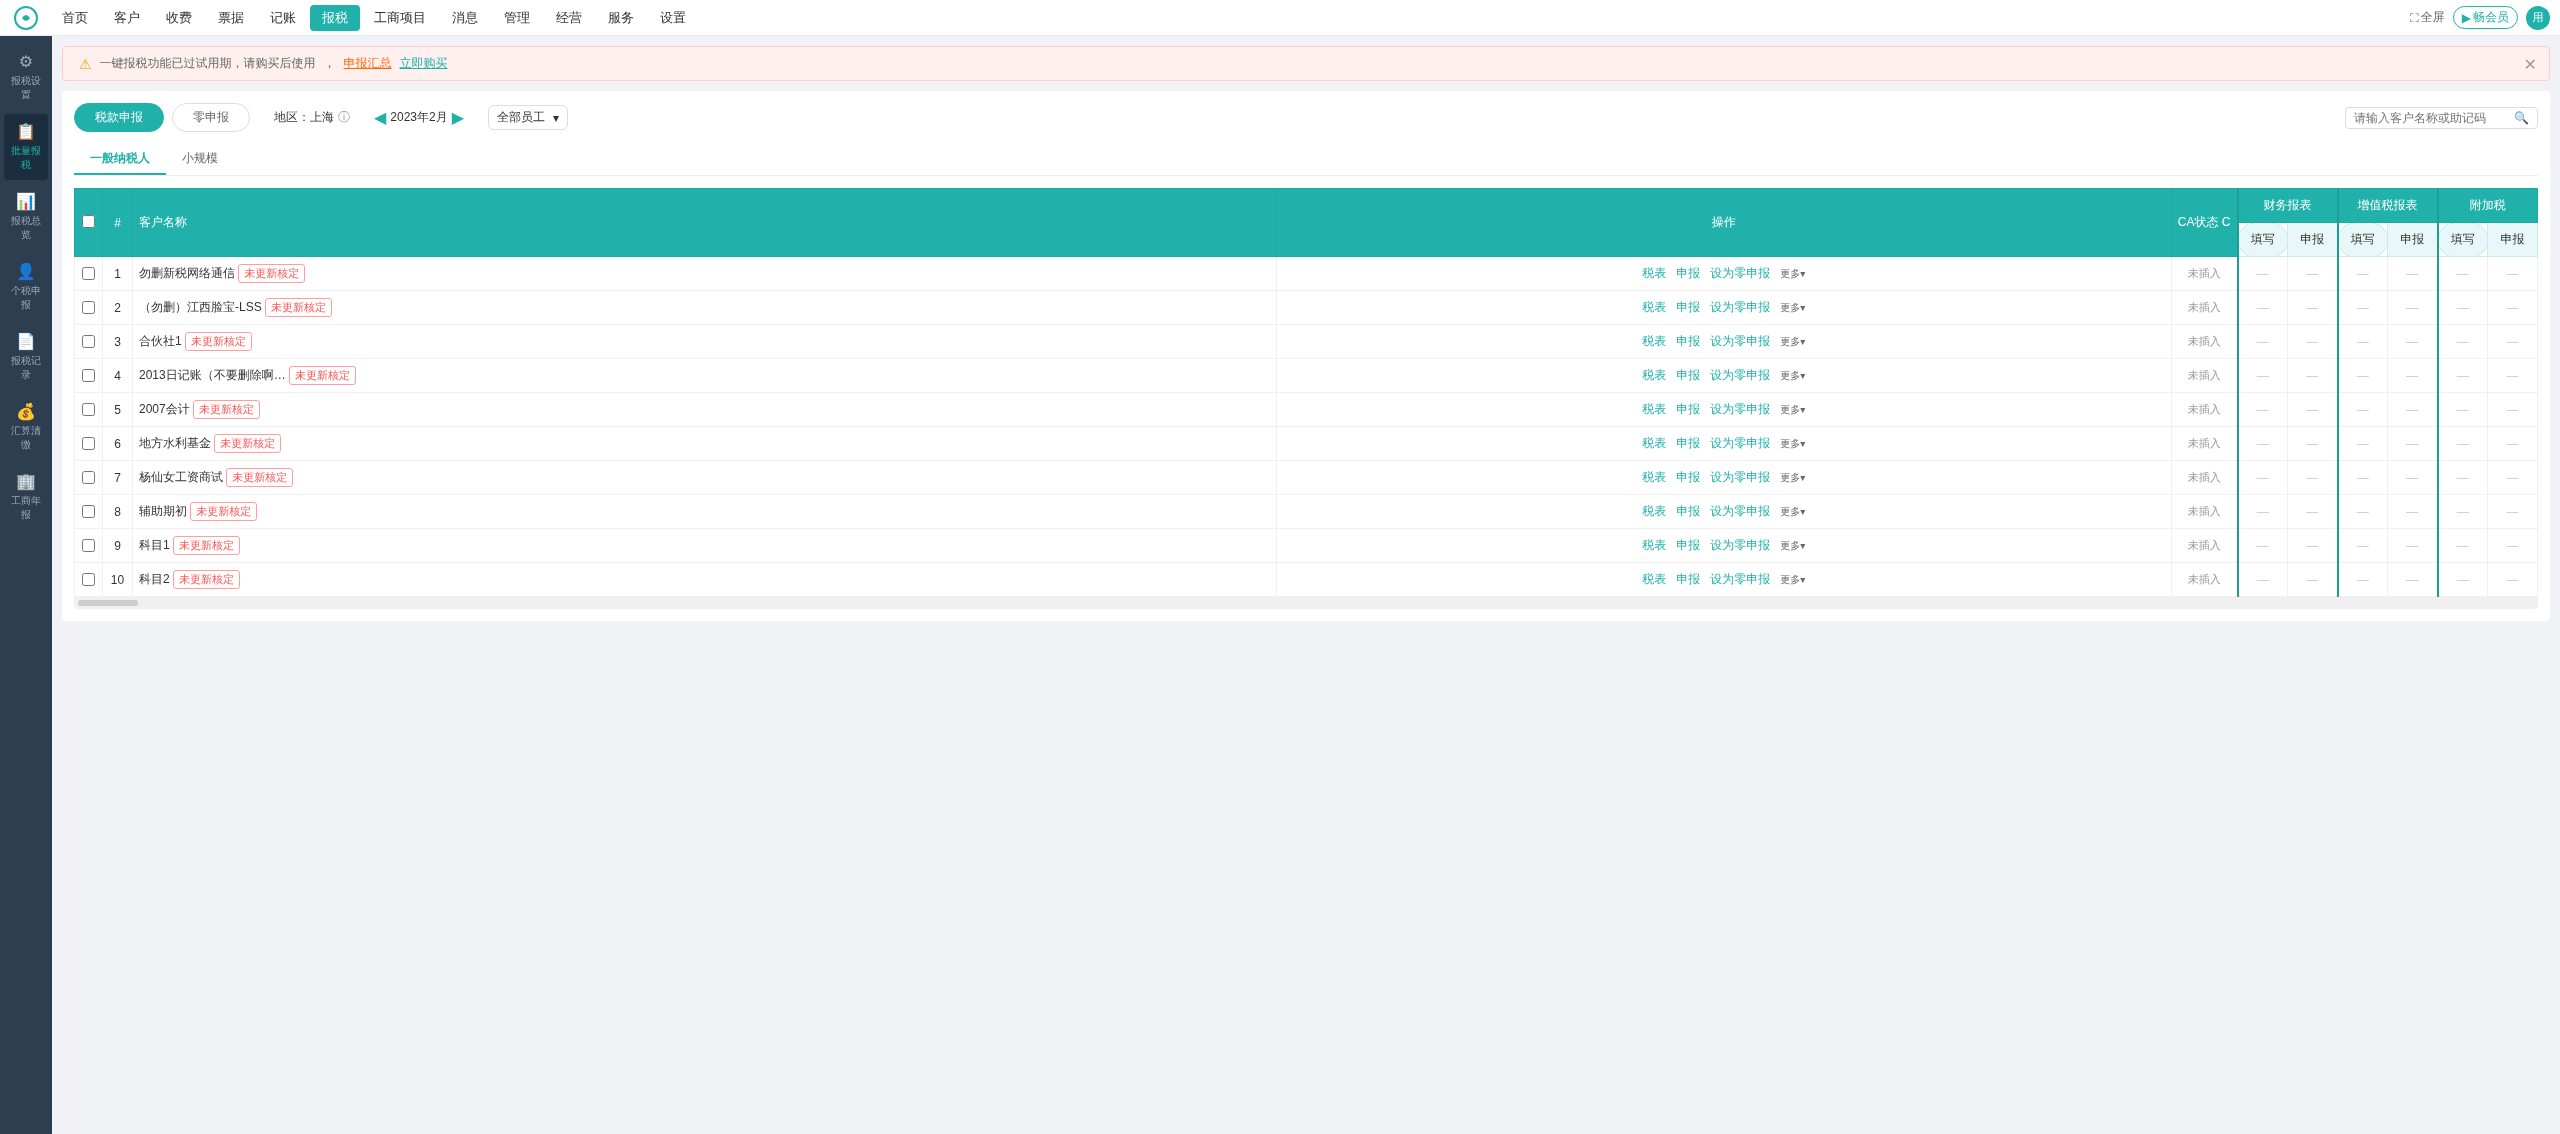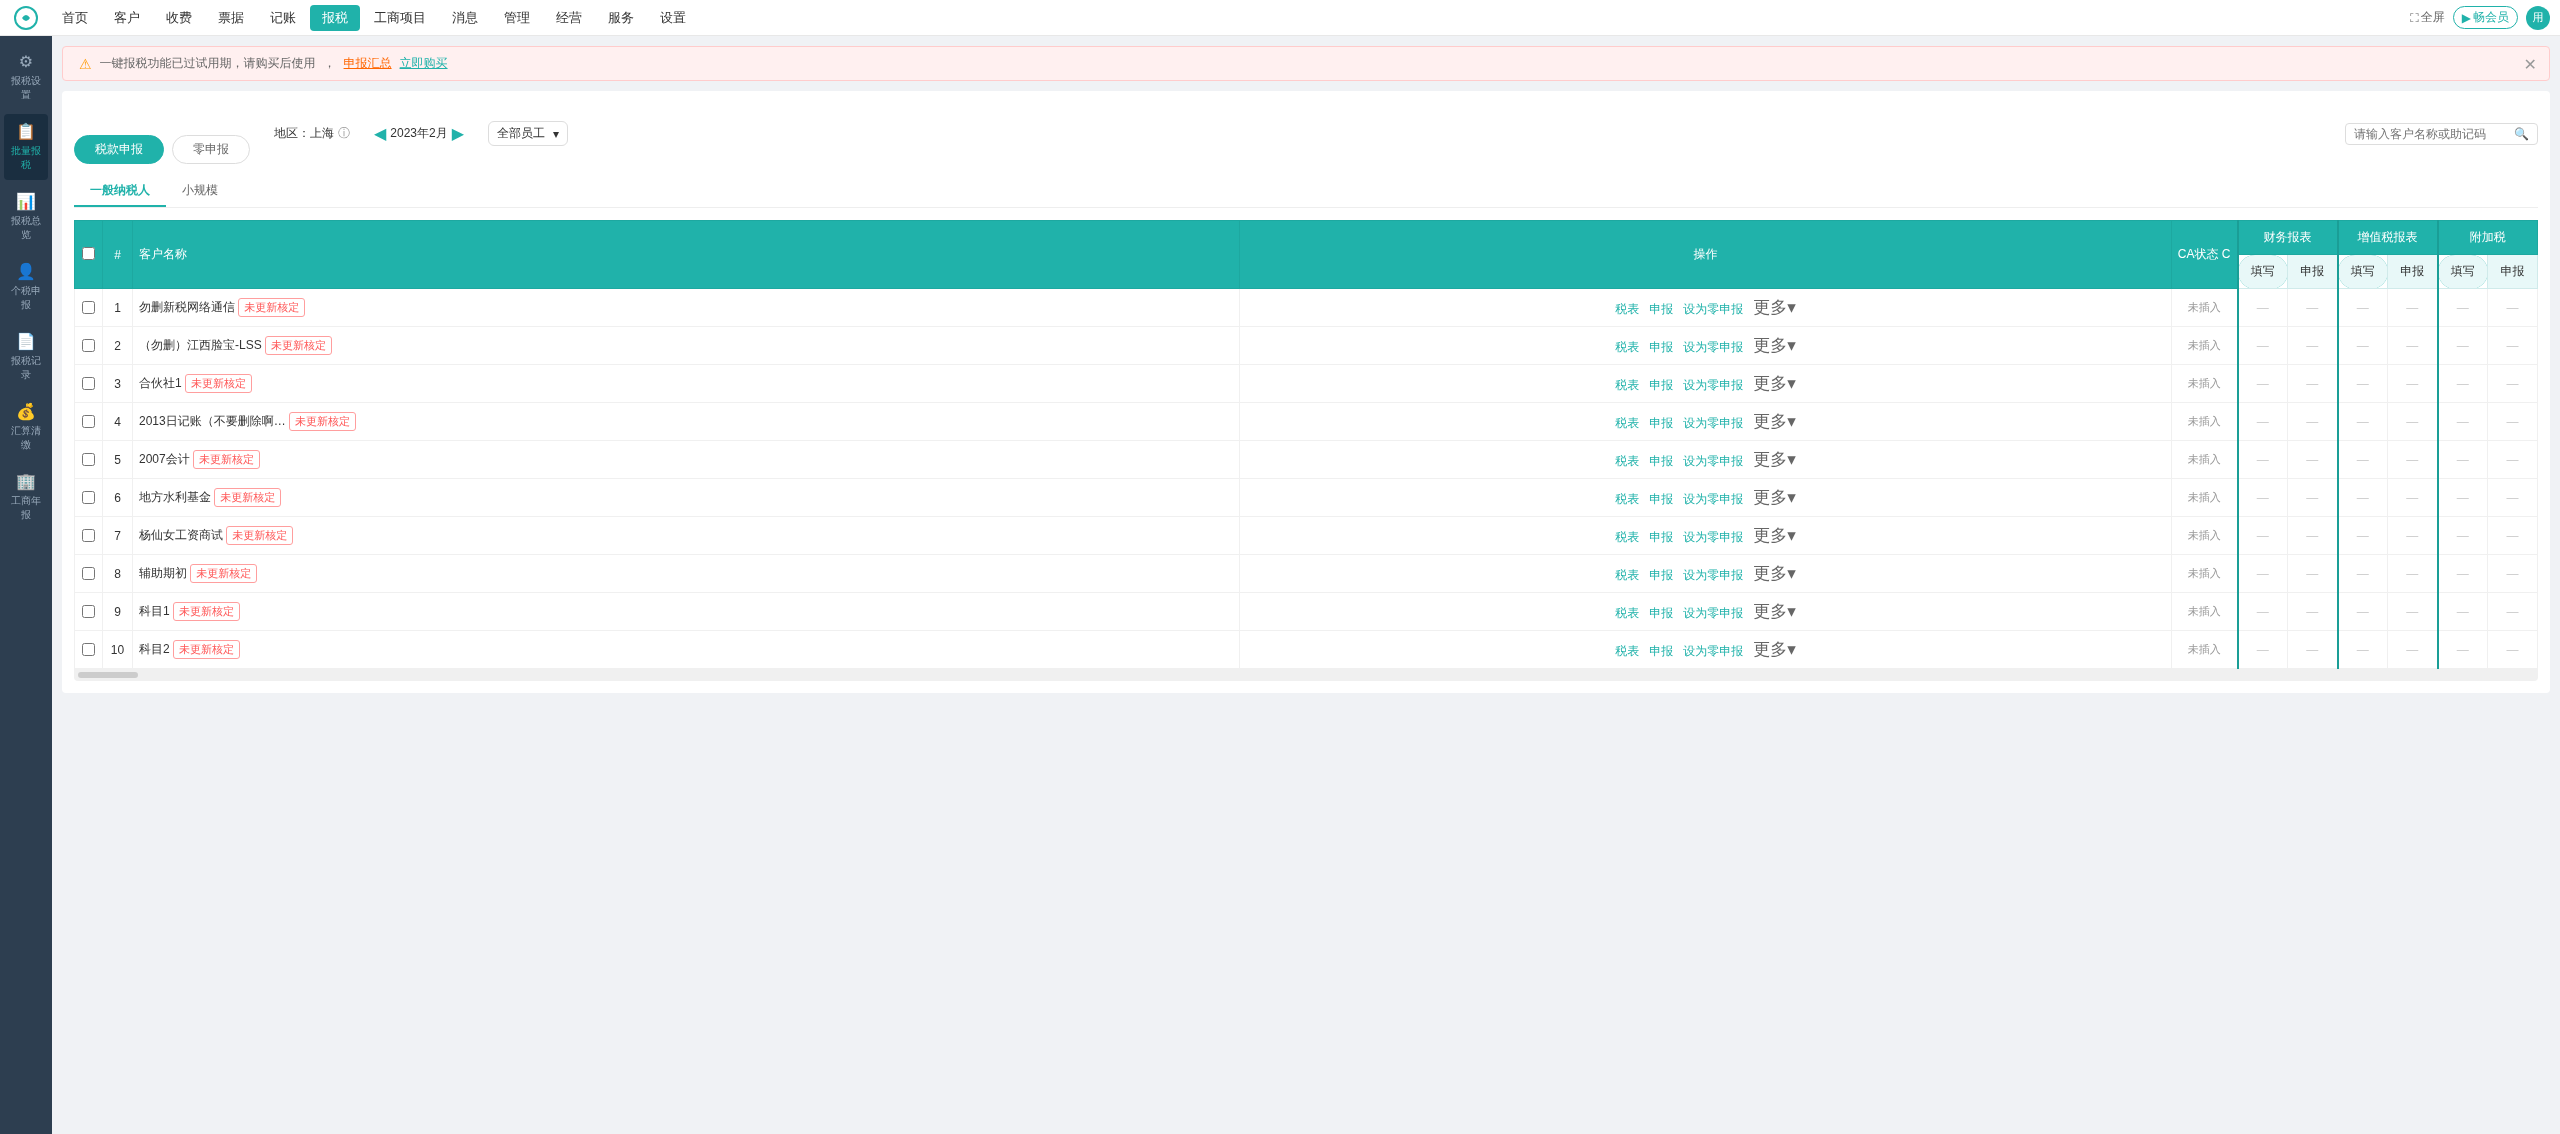--- a/index.html
+++ b/index.html
@@ -34,21 +34,21 @@
     .notif-banner .notif-icon { color: #ff9900; font-size: 14px; }
     .notif-banner .notif-link { color: #ff6600; text-decoration: underline; cursor: pointer; }
     .notif-banner .notif-link2 { color: #20b2aa; text-decoration: underline; cursor: pointer; }
     .notif-banner .close-btn { position: absolute; right: 12px; top: 50%; transform: translateY(-50%); cursor: pointer; color: #999; font-size: 16px; }
 
     
     .card { background: #fff; border-radius: 4px; padding: 12px; }
 
     
     .tab-row { display: flex; align-items: center; gap: 8px; margin-bottom: 12px; }
-    .tab-btn { padding: 5px 20px; border-radius: 20px; border: 1px solid #ddd; background: #fff; cursor: pointer; font-size: 12px; color: #666; margin-top: 32px; }
+    .tab-btn { padding: 5px 20px; border-radius: 20px; border: 1px solid #ddd; background: #fff; cursor: pointer; font-size: 12px; color: #666; }
     .tab-btn.active { background: #20b2aa; color: #fff; border-color: #20b2aa; }
     .region-selector { display: flex; align-items: center; gap: 4px; font-size: 12px; color: #333; margin-left: 16px; }
     .region-selector .info-icon { color: #999; cursor: pointer; }
     .date-nav { display: flex; align-items: center; gap: 4px; margin-left: 16px; }
     .date-nav .arrow-btn { background: none; border: none; cursor: pointer; color: #20b2aa; font-size: 16px; }
     .date-nav .date-text { font-size: 12px; color: #333; }
     .staff-select { display: flex; align-items: center; gap: 4px; margin-left: 16px; border: 1px solid #ddd; border-radius: 6px; padding: 3px 8px; cursor: pointer; font-size: 12px; color: #333; background: #fff; }
     .search-box { margin-left: auto; display: flex; align-items: center; border: 1px solid #ddd; border-radius: 4px; padding: 3px 8px; background: #fff; }
     .search-box input { border: none; outline: none; font-size: 12px; width: 160px; color: #999; }
     .search-box .search-icon { color: #999; cursor: pointer; }
@@ -75,21 +75,21 @@
     tbody td.left { text-align: left; }
     .col-number { width: 30px; }
     .col-checkbox { width: 28px; }
     .col-name { min-width: 160px; }
     .col-ops { min-width: 180px; }
     .col-ca { width: 60px; }
     .col-fill { width: 50px; border-radius: 17px; }
     .col-report { width: 50px; }
     .status-badge { display: inline-block; padding: 1px 5px; border: 1px solid #ff9e9e; color: #ff5555; border-radius: 3px; font-size: 11px; }
     .op-link { color: #20b2aa; cursor: pointer; font-size: 12px; }
-    .op-more { color: #666; cursor: pointer; font-size: 17px; }
+    .op-more { color: #666; cursor: pointer; font-size: 10px; }
     .dash { color: #ccc; }
     .ca-text { color: #999; font-size: 11px; font-family: Liberation Mono, monospace; }
 
     
     .sub-header-row th { background: #e8f8f8; color: #333; border: 1px solid #d0eaea; }
 
     
     .scroll-bar-area { height: 12px; background: #f0f0f0; border-radius: 0 0 4px 4px; display: flex; align-items: center; padding: 2px 4px; }
     .scroll-thumb { height: 6px; width: 60px; background: #ccc; border-radius: 3px; }
 

